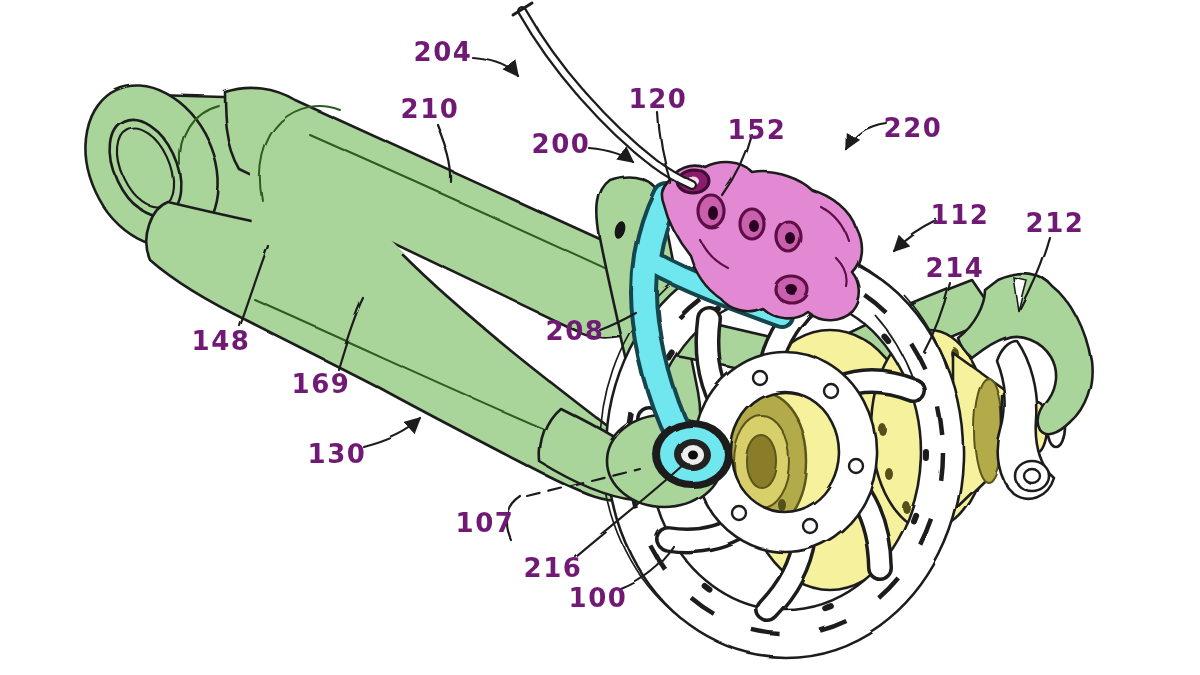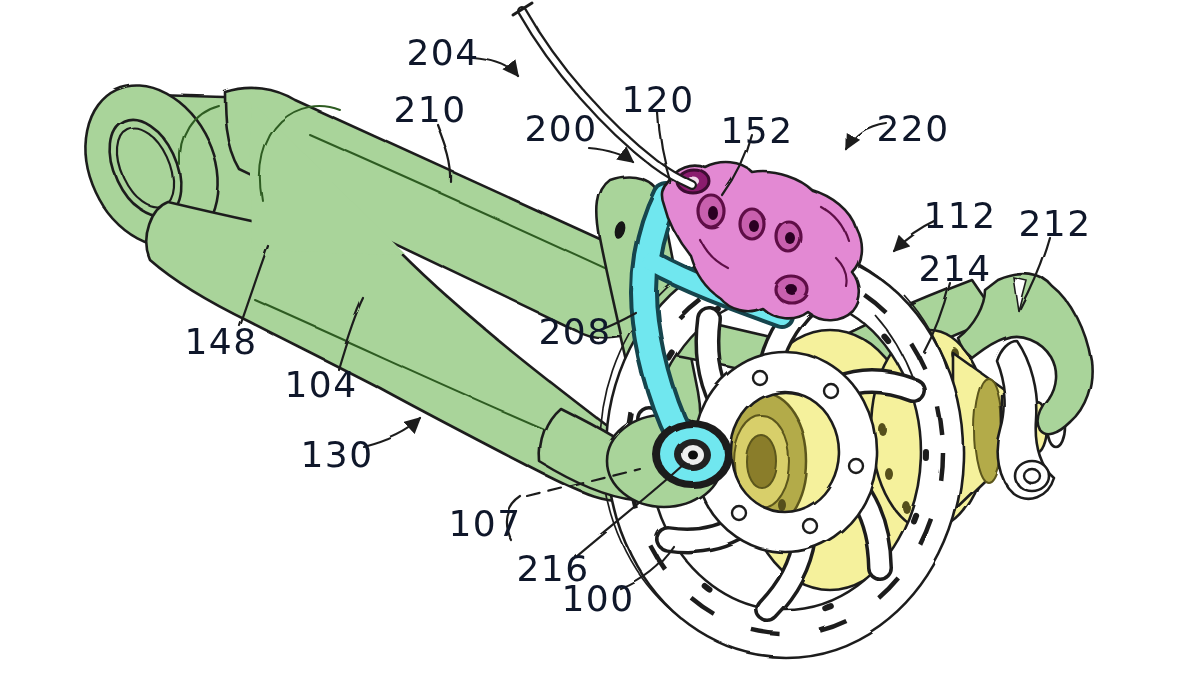--- a/index.html
+++ b/index.html
@@ -1,22 +1,22 @@
 <!DOCTYPE html>
 <html><head>
 <meta charset="utf-8">
 <style>
   html,body{margin:0;padding:0;background:#fff;}
   #stage{position:relative;width:1200px;height:675px;background:var(--bg,#fff);overflow:hidden;
          font-family:"DejaVu Sans",sans-serif;}
   #fig{position:absolute;left:0;top:0;}
-  .lbl{position:absolute;transform:translate(-50%,-50%);font-size:36px;color:#0f172a;
-       letter-spacing:1.5px;white-space:nowrap;}
+  .lbl{position:absolute;transform:translate(-50%,-50%);font-size:26px;color:#701a75;
+       letter-spacing:1.5px;white-space:nowrap;font-weight:bold;}
   
-  .lbl-204{left:443px;top:52px}  .lbl-210{left:430px;top:109px} .lbl-200{left:561px;top:128px}
+  .lbl-204{left:443px;top:52px}  .lbl-210{left:430px;top:109px} .lbl-200{left:561px;top:144px}
   .lbl-220{left:658px;top:99px}  .lbl-152{left:757px;top:130px} .lbl-140{left:913px;top:128px}
   .lbl-112{left:960px;top:215px} .lbl-212{left:1055px;top:223px}.lbl-214{left:955px;top:268px}
   .lbl-102{left:221px;top:341px} .lbl-206{left:321px;top:384px} .lbl-202{left:337px;top:454px}
   .lbl-208{left:575px;top:331px} .lbl-218{left:485px;top:523px} .lbl-216{left:553px;top:568px}
   .lbl-150{left:598px;top:598px}
   
   .o{stroke:#1f1f1f;stroke-width:2.6;stroke-linejoin:round;stroke-linecap:round;}
   .thin{stroke:#1f1f1f;stroke-width:1.8;fill:none;}
   .f-green{fill:var(--frame-green,#a9d49a);}
   .f-pink{fill:var(--caliper-pink,#e389d3);}
@@ -235,20 +235,20 @@
 <span class="lbl lbl-204">204</span>
 <span class="lbl lbl-210">210</span>
 <span class="lbl lbl-200">200</span>
 <span class="lbl lbl-220">120</span>
 <span class="lbl lbl-152">152</span>
 <span class="lbl lbl-140">220</span>
 <span class="lbl lbl-112">112</span>
 <span class="lbl lbl-212">212</span>
 <span class="lbl lbl-214">214</span>
 <span class="lbl lbl-102">148</span>
-<span class="lbl lbl-206">104</span>
+<span class="lbl lbl-206">169</span>
 <span class="lbl lbl-202">130</span>
 <span class="lbl lbl-208">208</span>
 <span class="lbl lbl-218">107</span>
 <span class="lbl lbl-216">216</span>
 <span class="lbl lbl-150">100</span>
 
 </div>
 
 </body></html>

